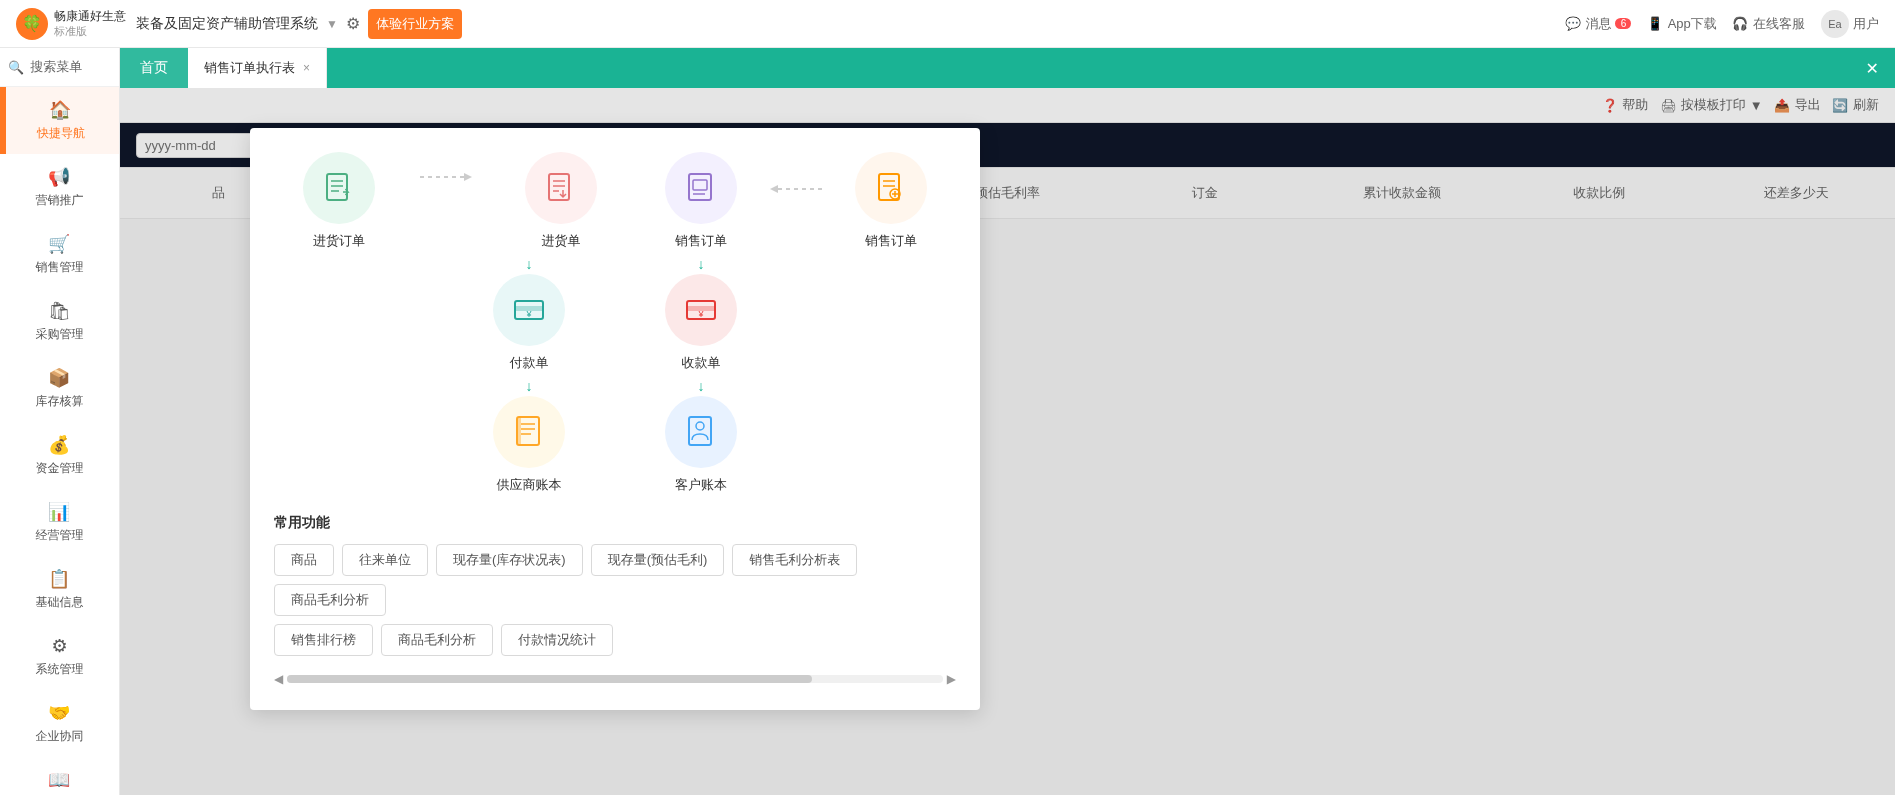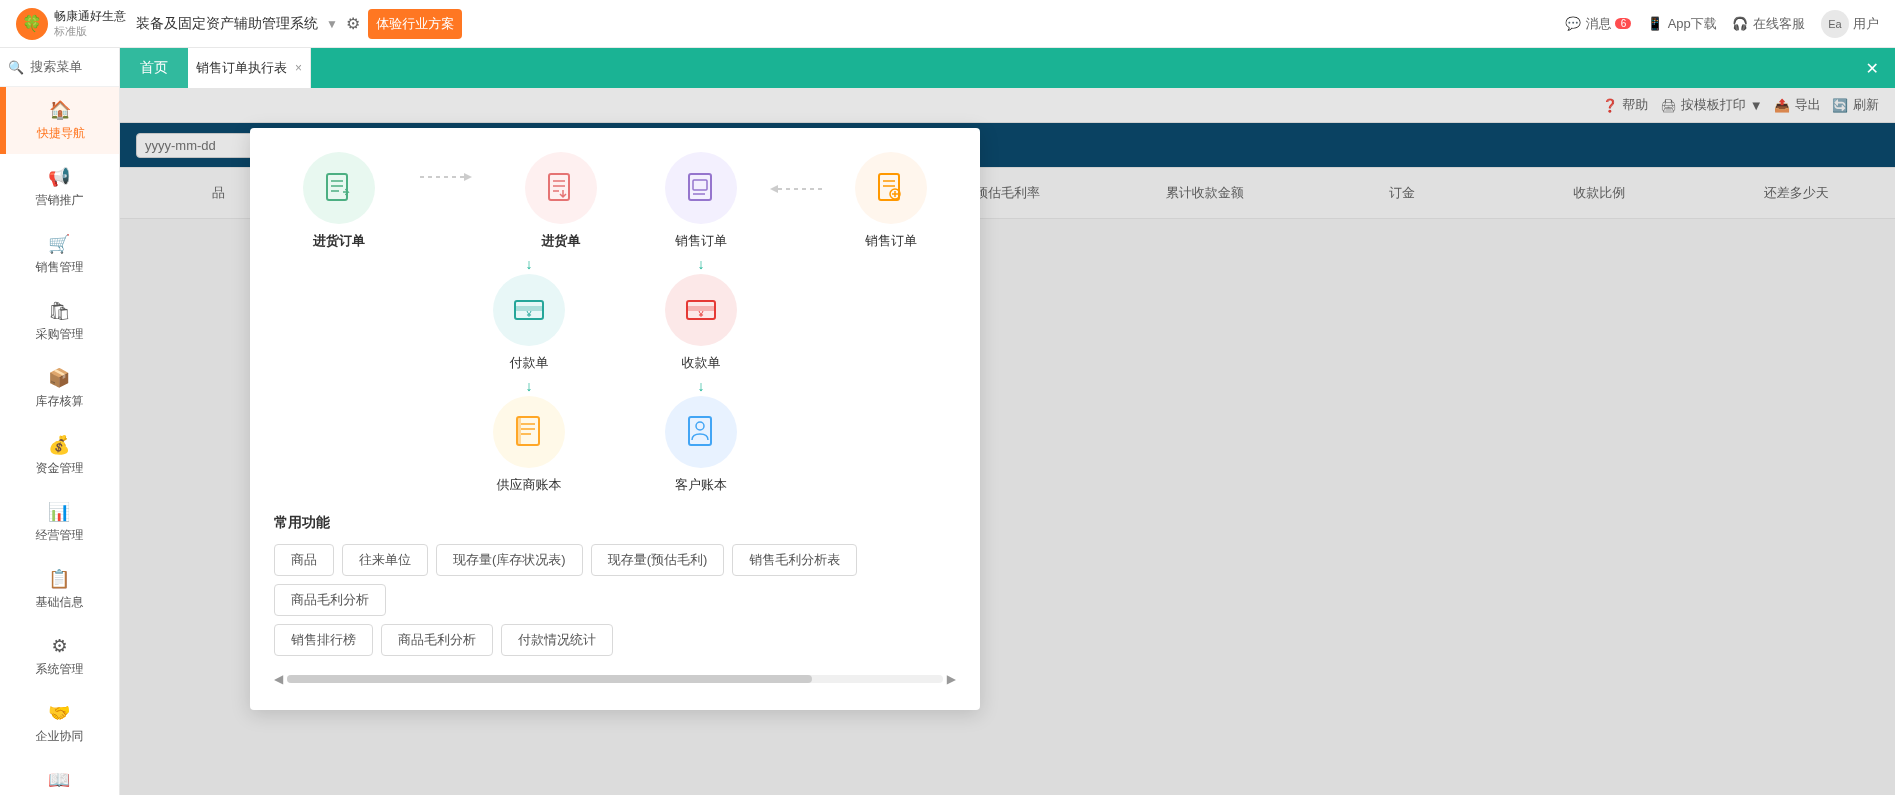--- a/index.html
+++ b/index.html
@@ -84,21 +84,21 @@
     
     .tab-bar {
       height: 40px; background: #1ab394;
       display: flex; align-items: center; padding: 0 0;
     }
     .tab-home {
       padding: 4px 20px; height: 100%; display: flex; align-items: center;
       color: white; cursor: pointer; font-size: 14px; background: rgba(255,255,255,0.1);
     }
     .tab-item {
-      padding: 0 8px; height: 100%; display: flex; align-items: center;
+      padding: 0 16px; height: 100%; display: flex; align-items: center;
       background: white; color: #333; cursor: pointer; font-size: 13px; gap: 8px;
       border-right: 1px solid #e8e8e8;
     }
     .tab-close { color: #999; font-size: 12px; cursor: pointer; }
     .tab-spacer { flex: 1; }
     .tab-close-all {
       padding: 0 16px; color: white; cursor: pointer; font-size: 16px;
     }
 
     
@@ -111,21 +111,21 @@
       background: white; padding: 8px 16px;
       display: flex; align-items: center; justify-content: flex-end; gap: 12px;
       border-bottom: 1px solid #e8e8e8;
     }
     .toolbar-btn {
       display: flex; align-items: center; gap: 4px; color: #666; cursor: pointer; font-size: 13px;
     }
 
     
     .filter-bar {
-      background: #0c4a6e; padding: 8px 16px;
+      background: #0f172a; padding: 8px 16px;
       display: flex; align-items: center; gap: 8px; flex-wrap: wrap;
       border-bottom: 1px solid #e8e8e8;
     }
     .filter-input {
       border: 1px solid #d9d9d9; border-radius: 4px; padding: 4px 8px;
       font-size: 13px; width: 160px; color: #999;
     }
     .filter-select {
       border: 1px solid #d9d9d9; border-radius: 4px; padding: 4px 8px;
       font-size: 13px; width: 120px; color: #999; background: white;
@@ -359,37 +359,37 @@
         <span class="more-conditions">更多条件</span>
       </div>
 
       <div class="data-table">
         <div class="table-header">
           <div class="th">品</div>
           <div class="th">商品</div>
           <div class="th">金额</div>
           <div class="th">预估毛利</div>
           <div class="th">预估毛利率</div>
+          <div class="th">订金</div>
           <div class="th">累计收款金额</div>
-          <div class="th">订金</div>
           <div class="th">收款比例</div>
           <div class="th">还差多少天</div>
         </div>
       </div>
 
       <div class="overlay"></div>
 
       <div class="modal">
 
         <div style="margin-bottom: 20px;">
 
           <div style="display:flex; align-items:flex-start; gap:0;">
 
             <div style="display:flex; flex-direction:column; align-items:center;">
-              <div style="display:flex; align-items:center; gap:16px;font-weight:bold;">
+              <div style="display:flex; align-items:center; gap:16px;">
 
                 <div class="workflow-node">
                   <div class="node-circle green">
                     <svg width="36" height="36" viewBox="0 0 36 36">
                       <rect x="6" y="4" width="20" height="26" rx="2" fill="none" stroke="#4caf82" stroke-width="2"></rect>
                       <line x1="10" y1="11" x2="22" y2="11" stroke="#4caf82" stroke-width="1.5"></line>
                       <line x1="10" y1="16" x2="22" y2="16" stroke="#4caf82" stroke-width="1.5"></line>
                       <line x1="10" y1="21" x2="18" y2="21" stroke="#4caf82" stroke-width="1.5"></line>
                       <path d="M22 22 L27 22 L24.5 19 M27 22 L24.5 25" stroke="#4caf82" stroke-width="1.5" fill="none"></path>
                     </svg>

